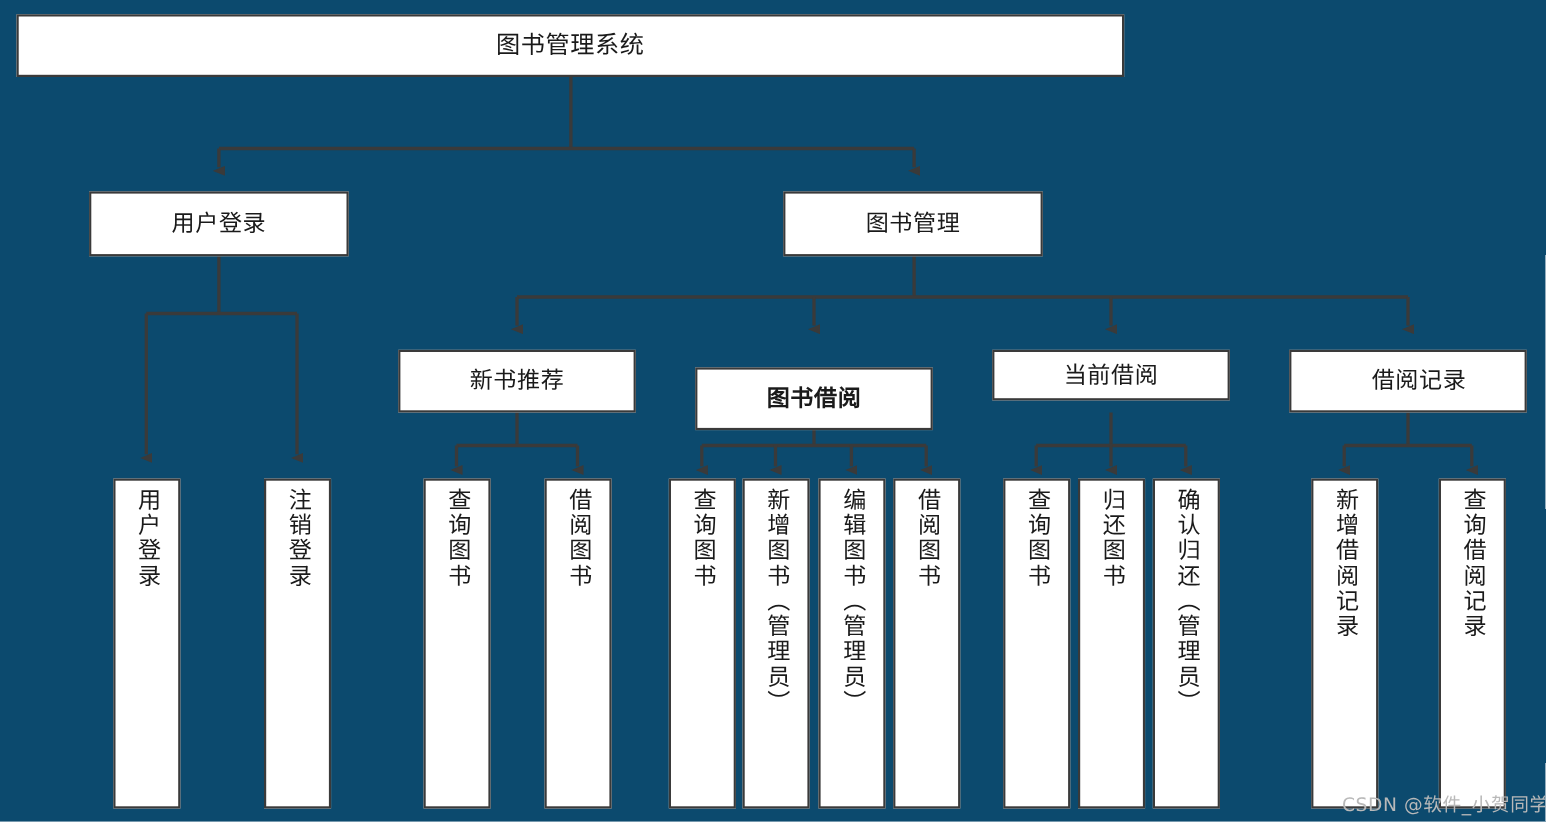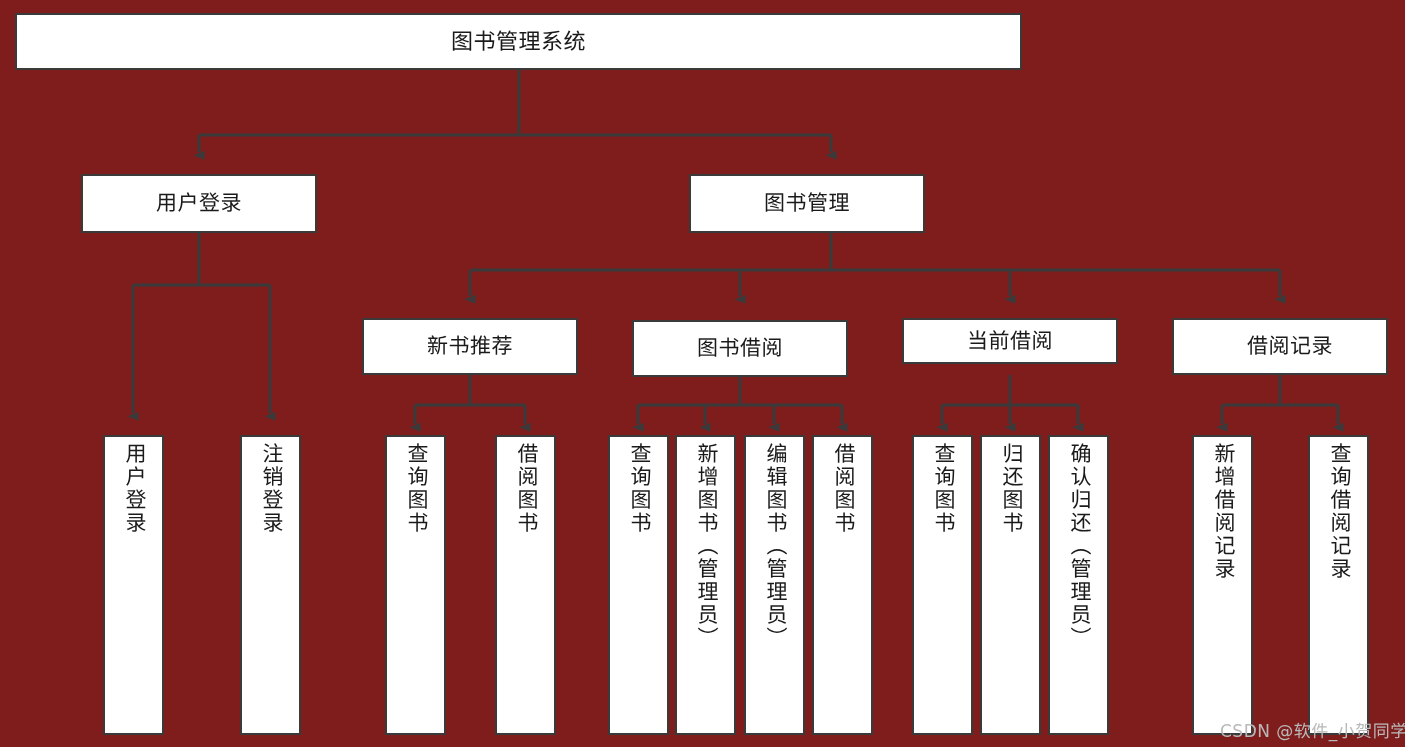--- a/index.html
+++ b/index.html
@@ -8,21 +8,21 @@
     padding: 0;
     background: #ffffff;
   }
   body {
     font-family: "DejaVu Sans", "Liberation Sans", sans-serif;
   }
   #canvas {
     position: relative;
     width: 1405px;
     height: 747px;
-    background: #7f1d1d;
+    background: #0c4a6e;
     overflow: hidden;
   }
   svg.edges {
     position: absolute;
     left: 0;
     top: 0;
     width: 1405px;
     height: 747px;
     pointer-events: none;
   }
@@ -129,29 +129,29 @@
   </svg>
 
   <div class="node horiz root" style="left:15px; top:13px; width:1007px; height:57px;">
     <span class="label">图书管理系统</span>
   </div>
 
   <div class="node horiz" style="left:81px; top:174px; width:236px; height:59px;">
     <span class="label">用户登录</span>
   </div>
 
-  <div class="node horiz" style="left:689px; top:174px; width:236px; height:59px;">
+  <div class="node horiz" style="left:712px; top:174px; width:236px; height:59px;">
     <span class="label">图书管理</span>
   </div>
 
   <div class="node horiz" style="left:362px; top:318px; width:216px; height:57px;">
     <span class="label">新书推荐</span>
   </div>
 
-  <div class="node horiz" style="left:632px; top:320px; width:216px; height:57px;">
+  <div class="node horiz" style="left:632px; top:334px; width:216px; height:57px;font-weight:bold;">
     <span class="label">图书借阅</span>
   </div>
 
   <div class="node horiz" style="left:902px; top:318px; width:216px; height:46px;">
     <span class="label">当前借阅</span>
   </div>
 
   <div class="node horiz" style="left:1172px; top:318px; width:216px; height:57px;padding-left:20px;">
     <span class="label">借阅记录</span>
   </div>

